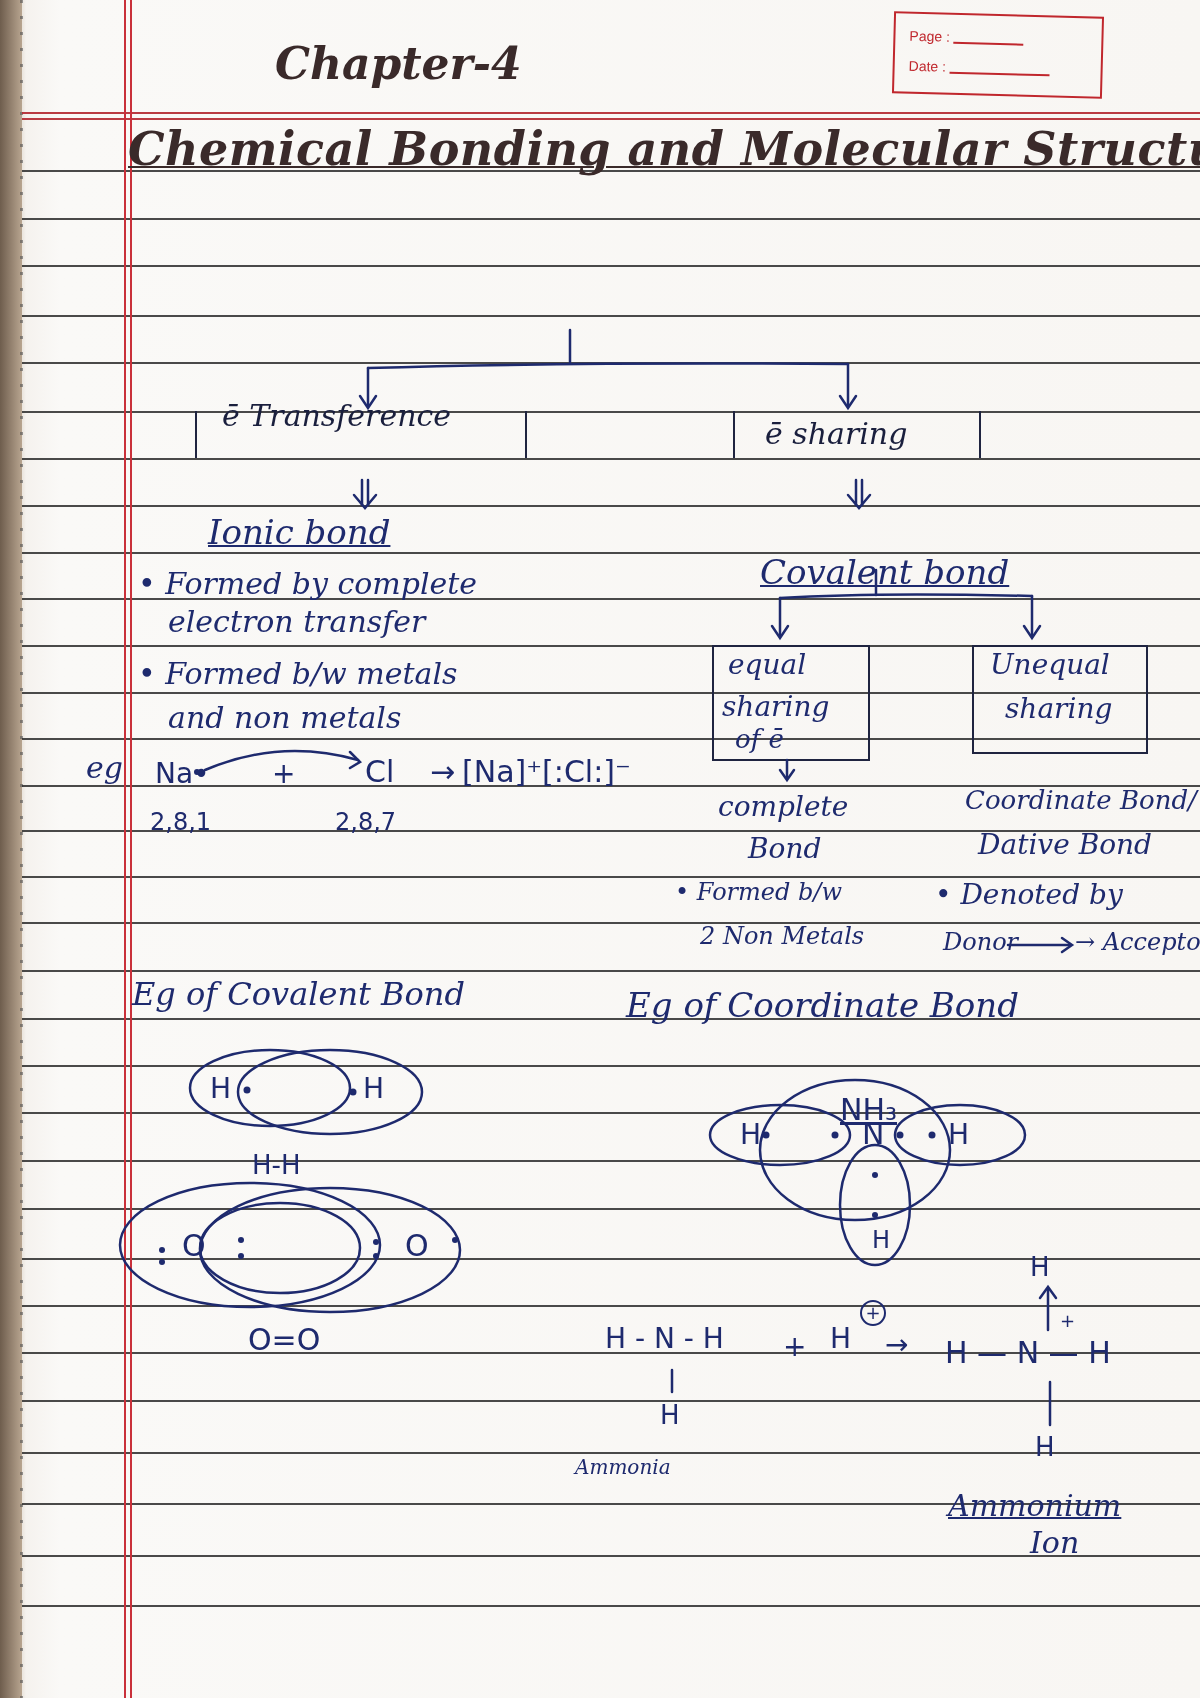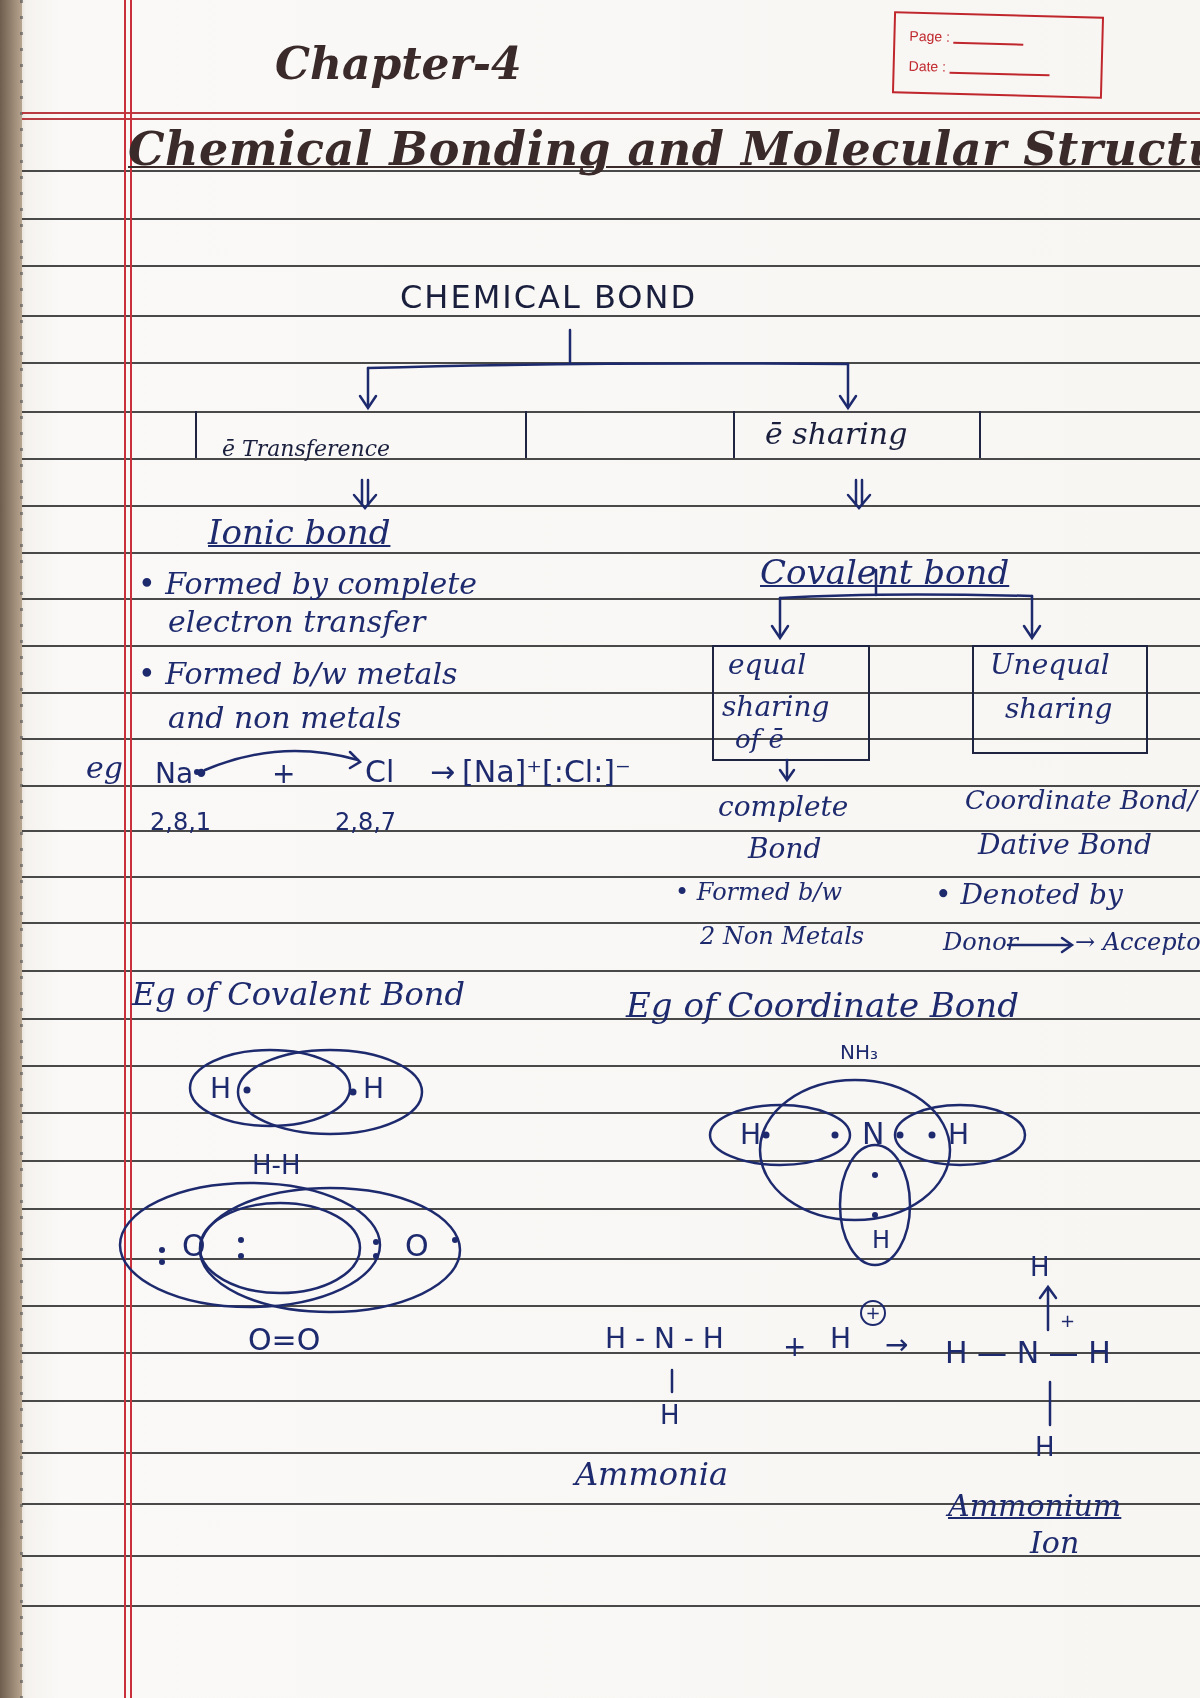--- a/index.html
+++ b/index.html
@@ -84,24 +84,23 @@
   <div class="margin" style="left:130px;"></div>
 
   <div class="stamp">
     <div class="row" style="top:14px;"><span>Page :</span><span class="line"></span></div>
     <div class="row" style="top:44px;"><span>Date :</span><span class="line" style="width:100px;"></span></div>
   </div>
 
   <div class="ink ink-dark script" style="left:275px; top:38px; font-size:44px; font-weight:bold;">Chapter-4</div>
   <div class="ink ink-dark script u" style="left:128px; top:122px; font-size:46px; font-weight:bold; letter-spacing:0.5px;">Chemical Bonding and Molecular Structure</div>
 
-  <div class="ink sans" style="left:400px; top:278px; font-size:32px; letter-spacing:2px; color:#1a1f3d;">CHEMICAL BOND</div>
 
   <div class="box" style="left:195px; top:411px; width:328px; height:47px; border-top:none; border-bottom:none;"></div>
-  <div class="ink script" style="left:222px; top:436px; font-size:22px; color:#1a1f3d;text-align:right;">ē Transference</div>
+  <div class="ink script" style="left:222px; top:398px; font-size:30px; color:#1a1f3d;text-align:right;">ē Transference</div>
   <div class="box" style="left:733px; top:411px; width:244px; height:47px; border-top:none; border-bottom:none;"></div>
   <div class="ink script" style="left:765px; top:416px; font-size:30px; color:#1a1f3d;">ē sharing</div>
 
   <div class="ink script u" style="left:208px; top:512px; font-size:34px;">Ionic bond</div>
   <div class="ink script u" style="left:760px; top:512px; font-size:34px;margin-top:40px;">Covalent bond</div>
 
   <div class="ink script" style="left:138px; top:566px; font-size:30px;">• Formed by complete</div>
   <div class="ink script" style="left:168px; top:604px; font-size:30px;">electron transfer</div>
   <div class="ink script" style="left:138px; top:656px; font-size:30px;">• Formed b/w metals</div>
   <div class="ink script" style="left:168px; top:700px; font-size:30px;">and non metals</div>
@@ -139,38 +138,38 @@
   <div class="ink script" style="left:626px; top:985px; font-size:34px;">Eg of Coordinate Bond</div>
 
   <div class="ink sans" style="left:210px; top:1072px; font-size:28px;">H</div>
   <div class="ink sans" style="left:363px; top:1072px; font-size:28px;">H</div>
   <div class="ink sans" style="left:252px; top:1150px; font-size:26px;">H-H</div>
 
   <div class="ink sans" style="left:182px; top:1228px; font-size:30px;">O</div>
   <div class="ink sans" style="left:405px; top:1228px; font-size:30px;">O</div>
   <div class="ink sans" style="left:248px; top:1322px; font-size:30px;">O=O</div>
 
-  <div class="ink sans" style="left:840px; top:1040px; font-size:20px;">NH₃</div>
+  <div class="ink sans" style="left:840px; top:1092px; font-size:30px;text-decoration:underline;">NH₃</div>
   <div class="ink sans" style="left:740px; top:1118px; font-size:28px;">H</div>
   <div class="ink sans" style="left:862px; top:1116px; font-size:30px;">N</div>
   <div class="ink sans" style="left:948px; top:1118px; font-size:28px;">H</div>
   <div class="ink sans" style="left:872px; top:1226px; font-size:24px;">H</div>
 
   <div class="ink sans" style="left:605px; top:1322px; font-size:28px;">H - N - H</div>
   <div class="ink sans" style="left:660px; top:1400px; font-size:26px;">H</div>
   <div class="ink sans" style="left:783px; top:1330px; font-size:28px;">+</div>
   <div class="ink sans" style="left:830px; top:1322px; font-size:28px;">H</div>
   <div class="ink sans" style="left:860px; top:1300px; font-size:18px; border:2px solid #1e2a6e; border-radius:50%; width:22px; height:22px; line-height:22px; text-align:center;">+</div>
   <div class="ink sans" style="left:885px; top:1328px; font-size:28px;">→</div>
   <div class="ink sans" style="left:945px; top:1335px; font-size:30px;">H — N — H</div>
   <div class="ink sans" style="left:1030px; top:1252px; font-size:26px;">H</div>
   <div class="ink sans" style="left:1060px; top:1310px; font-size:18px;">+</div>
   <div class="ink sans" style="left:1035px; top:1432px; font-size:26px;">H</div>
 
-  <div class="ink script" style="left:575px; top:1455px; font-size:32px;">Ammonia</div>
+  <div class="ink script" style="left:575px; top:1455px; font-size:20px;">Ammonia</div>
   <div class="ink script u" style="left:948px; top:1488px; font-size:30px;">Ammonium</div>
   <div class="ink script" style="left:1030px; top:1525px; font-size:30px;">Ion</div>
 
   <svg class="overlay" width="1200" height="1698">
     <g fill="none" stroke="#1e2a6e" stroke-width="2.5" stroke-linecap="round">
 
       <line x1="570" y1="330" x2="570" y2="362"></line>
       <path d="M368 368 Q570 362 848 364"></path>
       <line x1="368" y1="368" x2="368" y2="405"></line>
       <polyline points="360,396 368,408 376,396"></polyline>

